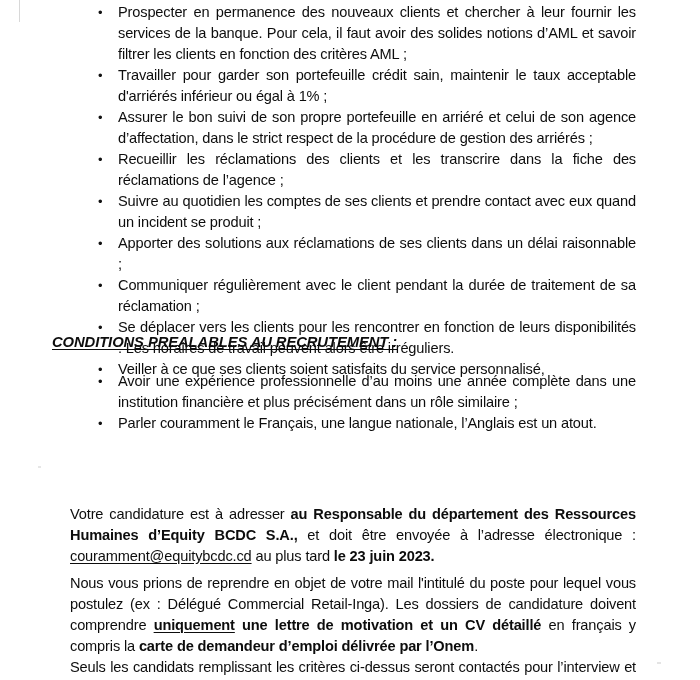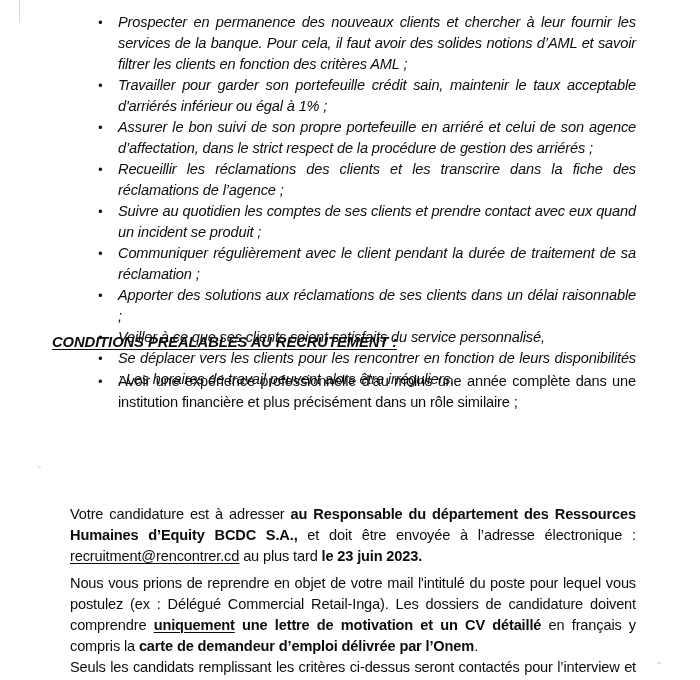--- a/index.html
+++ b/index.html
@@ -76,23 +76,22 @@
     left: 8px;
     top: -0.5px;
     font-size: 13px;
     line-height: 21px;
     color: #111;
   }
 
   .list-duties {
     position: absolute;
     left: 90px;
-    top: 12px;
+    top: 2px;
     width: 546px;
-    font-style: italic;
   }
 
   .section-heading {
     position: absolute;
     left: 52px;
     top: 334px;
     font-size: 14.8px;
     font-weight: bold;
     letter-spacing: -0.1px;
     text-decoration: underline;
@@ -130,34 +129,35 @@
   <div class="scan-edge-left"></div>
   <div class="scan-speck-a"></div>
   <div class="scan-speck-b"></div>
 
   <ul class="bullets doc-text list-duties">
     <li><span class="nolast">Prospecter en permanence des nouveaux clients et chercher à leur fournir les services de la banque. Pour cela, il faut avoir des solides notions d’AML et savoir filtrer les clients en fonction des critères AML ;</span></li>
     <li><span class="nolast">Travailler pour garder son portefeuille crédit sain, maintenir le taux acceptable d'arriérés inférieur ou égal à 1% ;</span></li>
     <li><span class="nolast">Assurer le bon suivi de son propre portefeuille en arriéré et celui de son agence d’affectation, dans le strict respect de la procédure de gestion des arriérés ;</span></li>
     <li><span class="nolast">Recueillir les réclamations des clients et les transcrire dans la fiche des réclamations de l’agence ;</span></li>
     <li><span class="nolast">Suivre au quotidien les comptes de ses clients et prendre contact avec eux quand un incident se produit ;</span></li>
+    <li><span class="nolast">Apporter des solutions aux réclamations de ses clients dans un délai raisonnable ;</span></li>
     <li><span class="nolast">Communiquer régulièrement avec le client pendant la durée de traitement de sa réclamation ;</span></li>
-    <li><span class="nolast">Apporter des solutions aux réclamations de ses clients dans un délai raisonnable ;</span></li>
+    <li><span class="nolast">Se déplacer vers les clients pour les rencontrer en fonction de leurs disponibilités : Les horaires de travail peuvent alors être irréguliers.</span></li>
     <li><span class="nolast">Veiller à ce que ses clients soient satisfaits du service personnalisé,</span></li>
-    <li><span class="nolast">Se déplacer vers les clients pour les rencontrer en fonction de leurs disponibilités : Les horaires de travail peuvent alors être irréguliers.</span></li>
   </ul>
 
   <div class="section-heading">CONDITIONS PREALABLES AU RECRUTEMENT :</div>
 
   <ul class="bullets doc-text list-conditions">
     <li><span class="nolast">Avoir une expérience professionnelle d’au moins une année complète dans une institution financière et plus précisément dans un rôle similaire ;</span></li>
+    <li><span class="nolast">Parler couramment le Français, une langue nationale, l’Anglais est un atout.</span></li>
   </ul>
 
   <p class="para doc-text para-candidature">
-    <span>Votre candidature est à adresser </span><b>au Responsable du département des Ressources Humaines d’Equity BCDC S.A.,</b><span> et doit être envoyée à l’adresse électronique : </span><span class="email">recruitment@rencontrer.cd</span><span> au plus tard </span><b>le 23 juin 2023.</b>
+    <span>Votre candidature est à adresser </span><b>au Responsable du département des Ressources Humaines d’Equity BCDC S.A.,</b><span> et doit être envoyée à l’adresse électronique : </span><span class="email">couramment@equitybcdc.cd</span><span> au plus tard </span><b>le 23 juin 2023.</b>
   </p>
 
   <p class="para doc-text para-objet">
     <span>Nous vous prions de reprendre en objet de votre mail l'intitulé du poste pour lequel vous postulez (ex : Délégué Commercial Retail-Inga). Les dossiers de candidature doivent comprendre </span><b class="u">uniquement</b><b> une lettre de motivation et un CV détaillé</b><span> en français y compris la </span><b>carte de demandeur d’emploi délivrée par l’Onem</b><span>.</span>
   </p>
 
   <p class="para doc-text para-seuls">Seuls les candidats remplissant les critères ci-dessus seront contactés pour l’interview et éventuellement le test.</p>
 
 </div>
 

